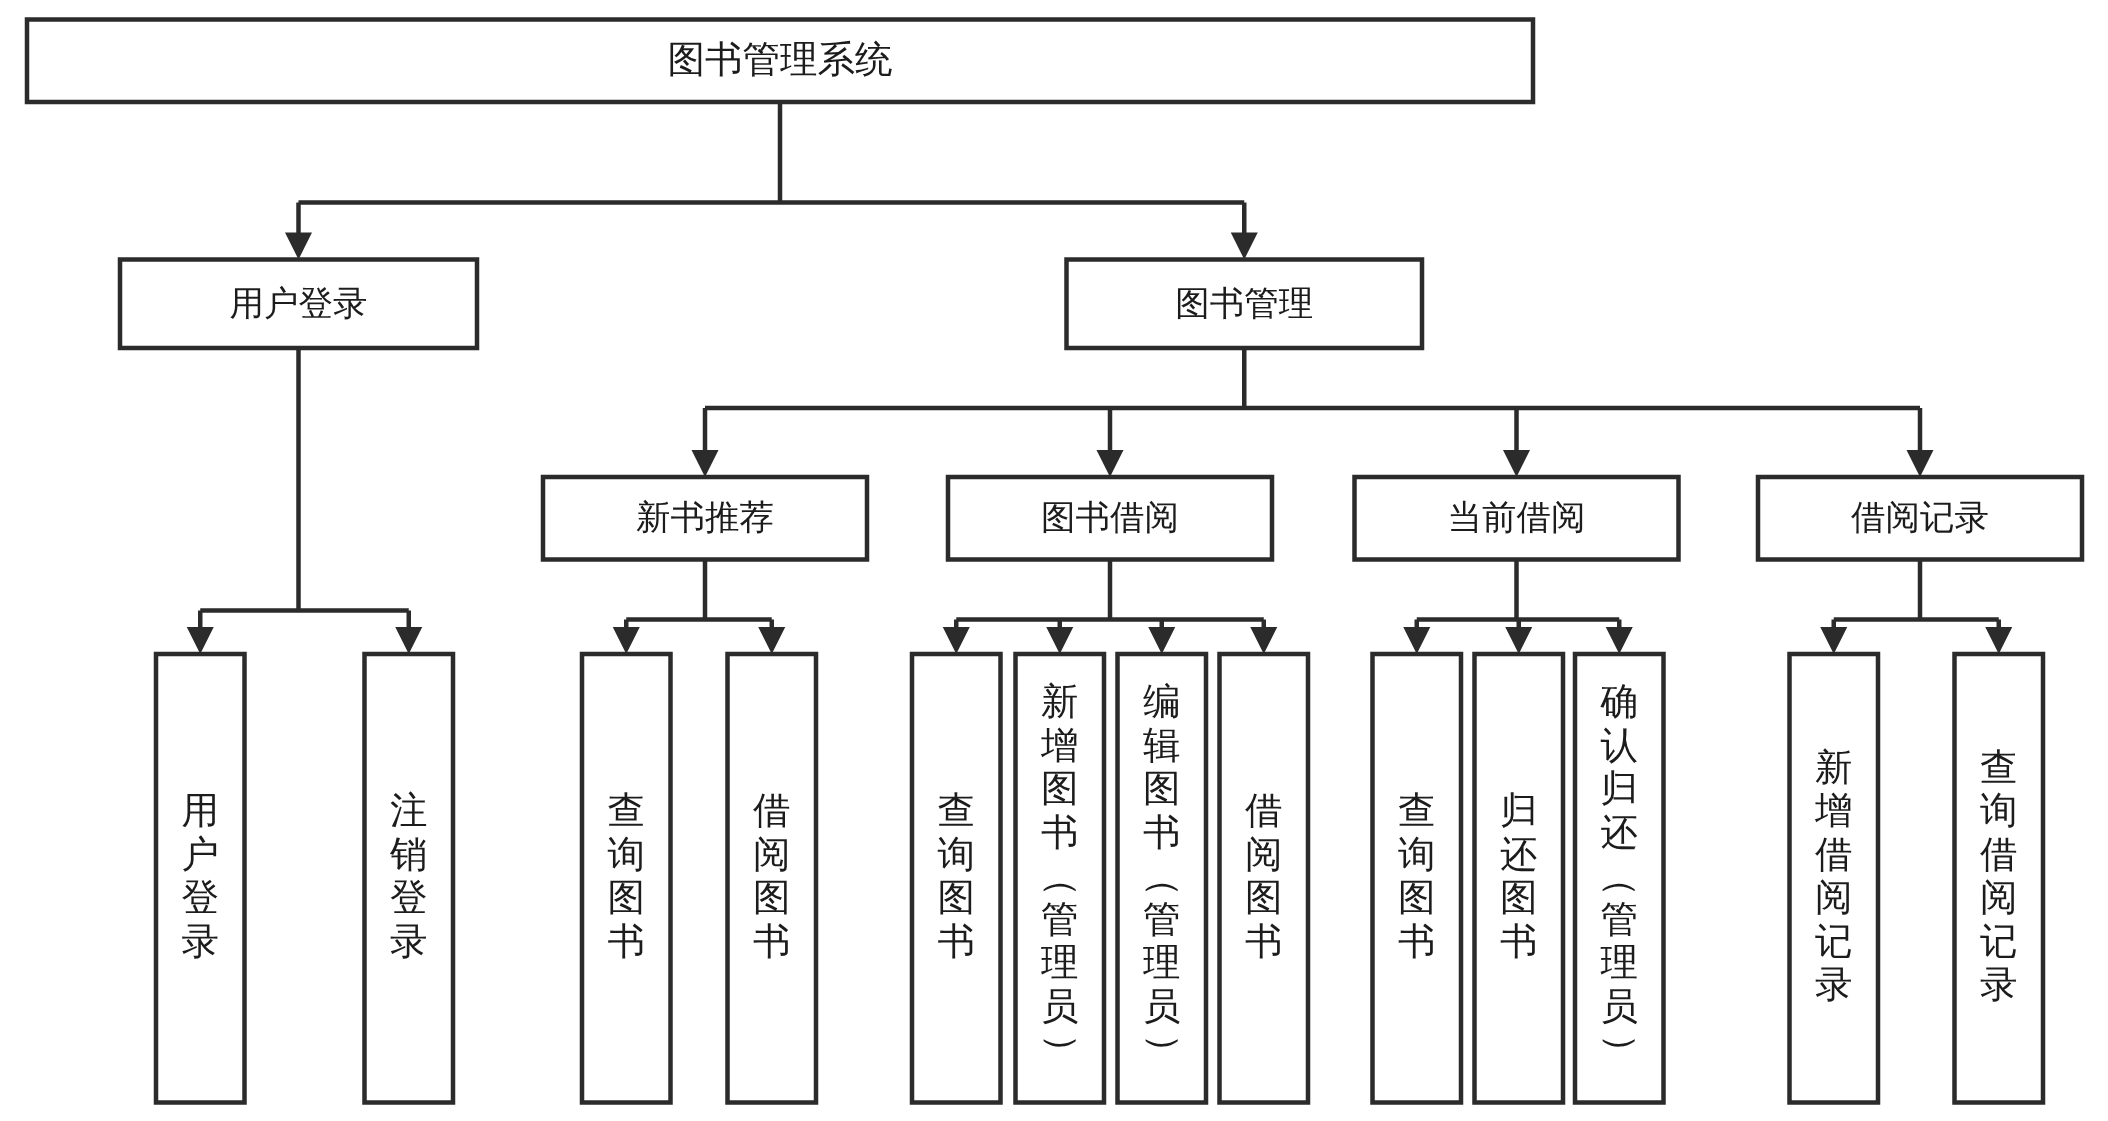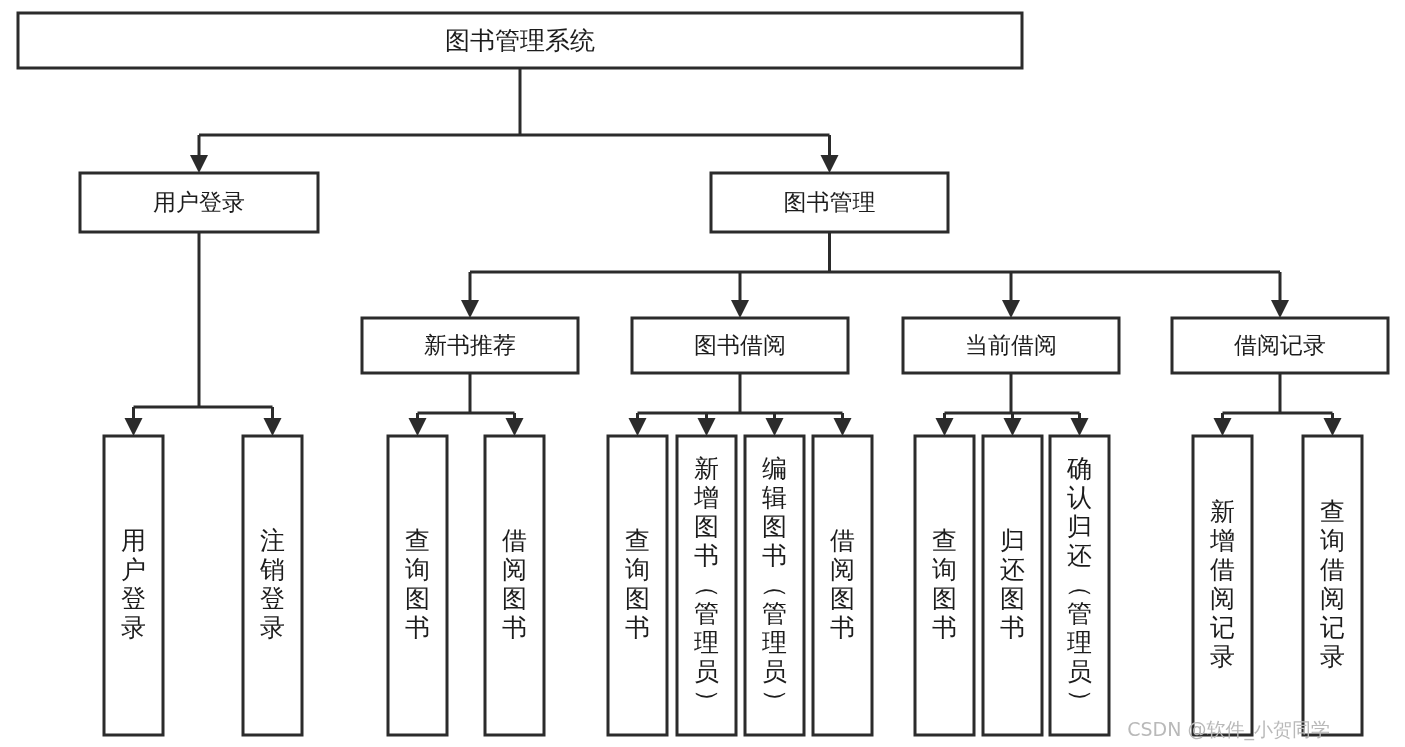--- a/index.html
+++ b/index.html
@@ -11,20 +11,21 @@
     width: 1405px;
     height: 747px;
     font-family: "DejaVu Sans", "Liberation Sans", sans-serif;
     overflow: hidden;
     position: relative;
   }
   #diagram-root {
     position: relative;
     width: 1338px;
     height: 747px;
+    padding-left: 48px;
   }
   svg.diagram {
     position: absolute;
     top: 0;
     left: 0;
     width: 1405px;
     height: 747px;
   }
   .node-box {
     fill: #ffffff;
@@ -287,14 +288,13 @@
             <text x="1332.5" y="513" class="vlabel-char">查</text>
             <text x="1332.5" y="542" class="vlabel-char">询</text>
             <text x="1332.5" y="571" class="vlabel-char">借</text>
             <text x="1332.5" y="600" class="vlabel-char">阅</text>
             <text x="1332.5" y="629" class="vlabel-char">记</text>
             <text x="1332.5" y="658" class="vlabel-char">录</text>
           </g>
         </g>
       </g>
   </svg>
-  <div class="watermark">CSDN @软件_小贺同学</div>
 </div>
 
 </body></html>

